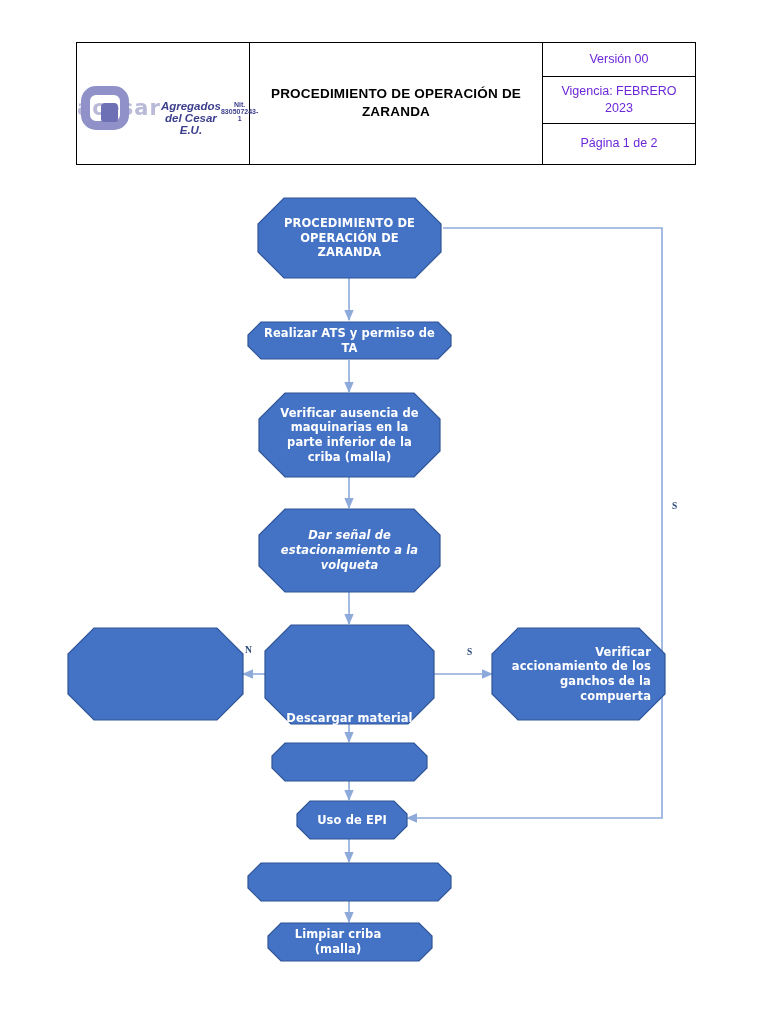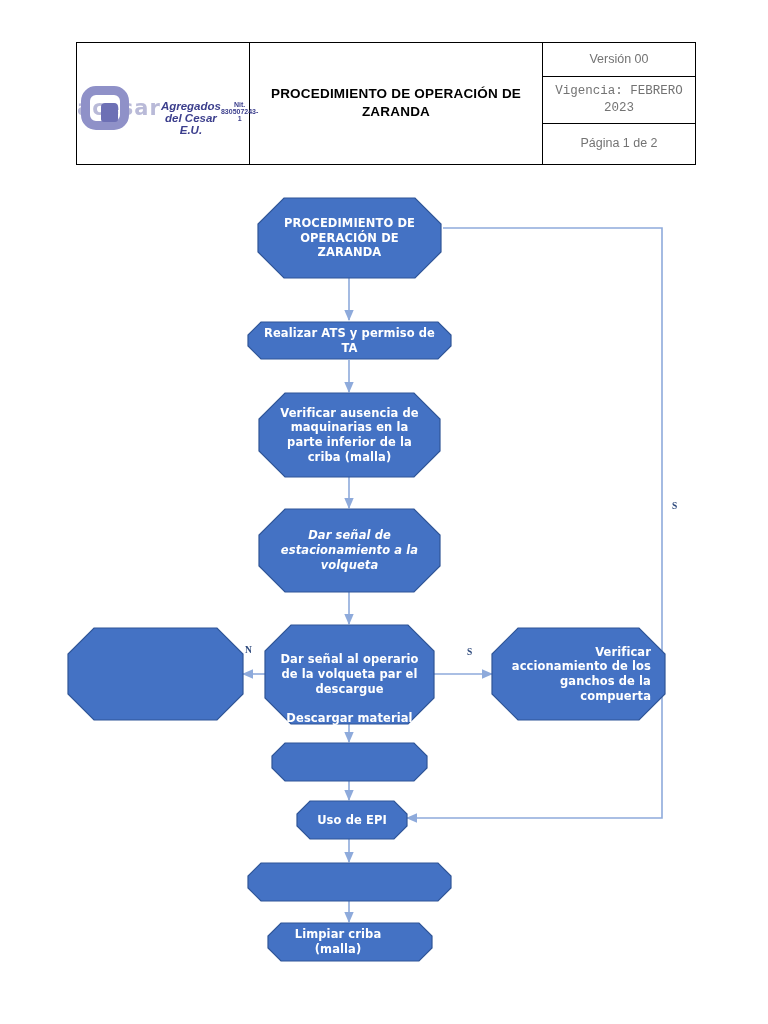--- a/index.html
+++ b/index.html
@@ -37,26 +37,26 @@
   .title-text {
     font-size: 13.5px;
     font-weight: bold;
     color: #000;
     line-height: 1.35;
     letter-spacing: 0.2px;
     padding: 4px 8px;
   }
   .meta-text {
     font-size: 12.5px;
-    color: #737373;
+    color: #6d28d9;
     line-height: 1.35;
     padding: 6px 4px;
   }
   .meta-row-1 { height: 33px; }
-  .meta-row-2 { height: 45px; font-family: Liberation Mono, monospace; }
+  .meta-row-2 { height: 45px; }
   .meta-row-3 { height: 40px; }
 
   
   .logo-wrap {
     width: 100%;
     height: 118px;
     position: relative;
     display: flex;
     align-items: center;
     justify-content: flex-start;
@@ -241,21 +241,20 @@
   </svg>
 
   <div class="node caps" style="left:258px; top:198px; width:183px; height:80px;">PROCEDIMIENTO DE OPERACIÓN DE ZARANDA</div>
 
   <div class="node" style="left:248px; top:322px; width:203px; height:37px;">Realizar ATS y permiso de TA</div>
 
   <div class="node" style="left:259px; top:393px; width:181px; height:84px;">Verificar ausencia de maquinarias en la parte inferior de la criba (malla)</div>
 
   <div class="node" style="left:259px; top:509px; width:181px; height:83px;font-style:italic;">Dar señal de estacionamiento a la volqueta</div>
 
-  <div class="node" style="left:265px; top:625px; width:169px; height:99px;">Dar señal al operario de la volqueta par el descargue</div>
 
 
   <div class="node" style="left:492px; top:628px; width:173px; height:92px;text-align:right;">Verificar  accionamiento de los ganchos de la compuerta</div>
 
   <div class="node" style="left:272px; top:699px; width:155px; height:38px;">Descargar material</div>
 
   <div class="node" style="left:297px; top:801px; width:110px; height:38px;">Uso de EPI</div>
 
 
   <div class="node" style="left:268px; top:923px; width:140px; height:38px;">Limpiar criba (malla)</div>

